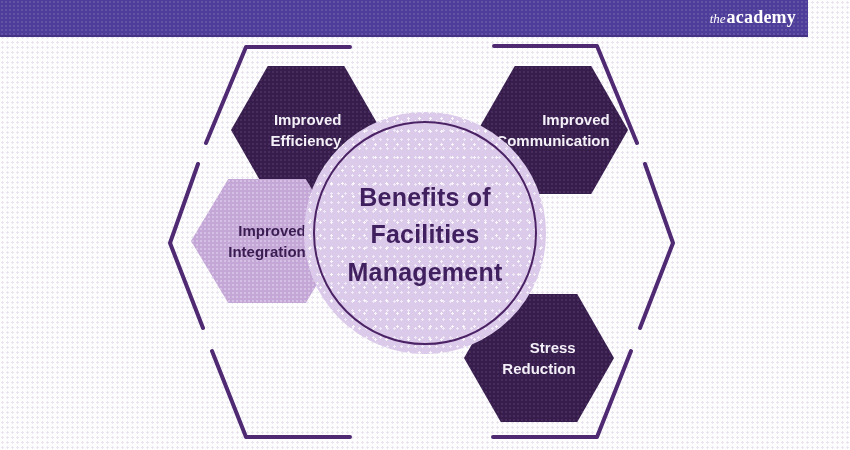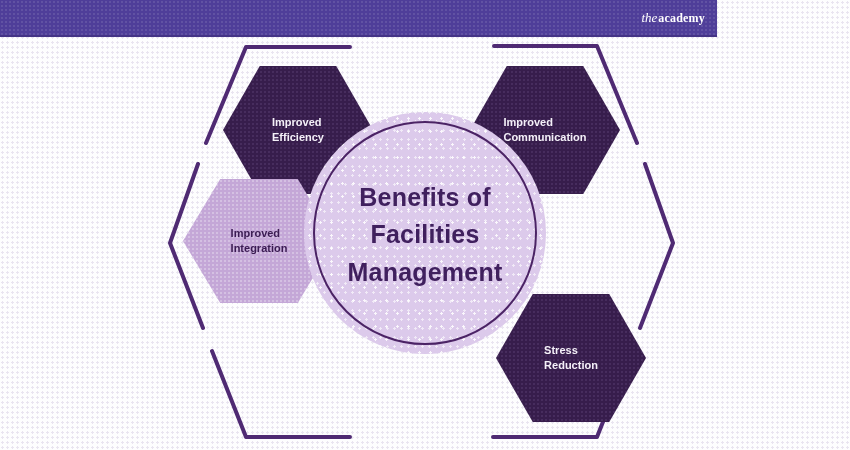--- a/index.html
+++ b/index.html
@@ -15,62 +15,63 @@
   }
   *{margin:0;padding:0;box-sizing:border-box;}
   body{font-family:"Liberation Sans", sans-serif;}
   .stage{
     position:relative;width:850px;height:450px;overflow:hidden;
     background-color:#fdfdfe;
     background-image:radial-gradient(#e9e4f0 1px, transparent 1.1px);
     background-size:5px 5px;
   }
   .header{
-    position:absolute;left:0;top:0;width:717px;height:37px;
+    position:absolute;left:0;top:0;width:808px;height:37px;
     background:var(--header-bg);
     background-image:radial-gradient(rgba(255,255,255,0.10) 0.8px, transparent 0.9px);
     background-size:4px 4px;
     border-bottom:2px solid #443385;
     display:flex;align-items:center;justify-content:flex-end;
     padding-right:12px;
   }
   .logo{display:flex;align-items:baseline;color:#ffffff;font-family:"Liberation Serif", serif;}
   .logo .the{font-style:italic;font-size:13px;margin-right:1px;}
   .logo .knowledge{font-size:18px;letter-spacing:0.2px;}
-  .logo .academy{font-size:12px;font-weight:700;letter-spacing:0.2px;}
+  .logo .academy{font-size:18px;font-weight:700;letter-spacing:0.2px;}
 
   .outline-svg{position:absolute;left:0;top:0;width:850px;height:450px;z-index:1;pointer-events:none;}
   .outline-svg path{fill:none;stroke:var(--outline);stroke-width:4;stroke-linecap:round;stroke-linejoin:round;}
 
   .hex{
     position:absolute;width:150px;height:128px;
     clip-path:polygon(0% 50%, 24.5% 0%, 75.5% 0%, 100% 50%, 75.5% 100%, 24.5% 100%);
-    display:flex;align-items:center;justify-content:center;text-align:left;
-    font-size:11px;line-height:1.4;font-weight:600;
+    display:flex;align-items:center;justify-content:center;text-align:right;
+    font-size:15px;line-height:1.4;font-weight:600;
     white-space:pre-line;
+    margin-left:8px;
   }
   .hex.dark{
     background-color:var(--dark-hex);
     background-image:radial-gradient(rgba(190,160,220,0.12) 0.8px, transparent 0.9px);
     background-size:4px 4px;
     color:var(--dark-hex-text);
     z-index:3;
   }
   .hex.light{
     background-color:var(--light-hex);
     background-image:radial-gradient(rgba(255,255,255,0.28) 0.8px, transparent 0.9px);
     background-size:4px 4px;
     color:var(--light-hex-text);
   }
   .hex-top-left{left:223px;top:66px;}
   .hex-top-right{left:470px;top:66px;}
   .hex-mid-left{left:183px;top:179px;width:152px;height:124px;z-index:4;}
   .hex-mid-right{left:515px;top:180px;width:152px;height:124px;z-index:2;}
   .hex-bottom-left{left:223px;top:290px;}
-  .hex-bottom-right{left:496px;top:294px;}
+  .hex-bottom-right{left:456px;top:294px;}
 
   .center-circle{
     position:absolute;left:304px;top:112px;width:242px;height:242px;
     border-radius:50%;
     background-color:var(--center-fill);
     background-image:
       radial-gradient(rgba(255,255,255,0.85) 1px, transparent 1.2px),
       radial-gradient(rgba(255,255,255,0.6) 1px, transparent 1.2px);
     background-size:11px 13px, 7px 9px;
     background-position:0 0, 3px 5px;

